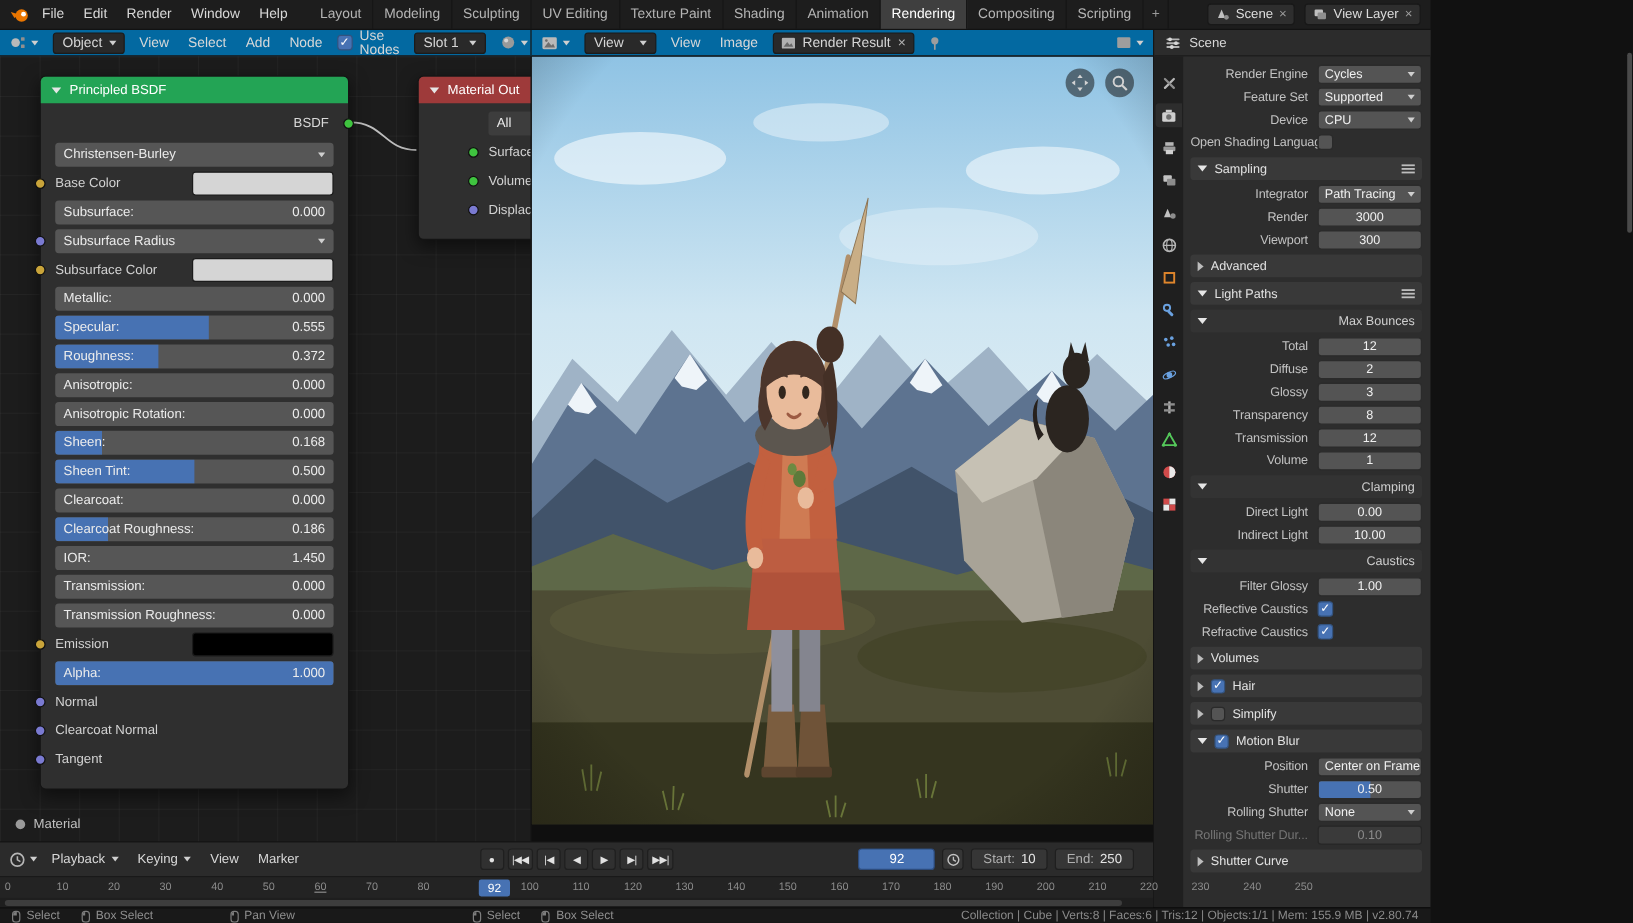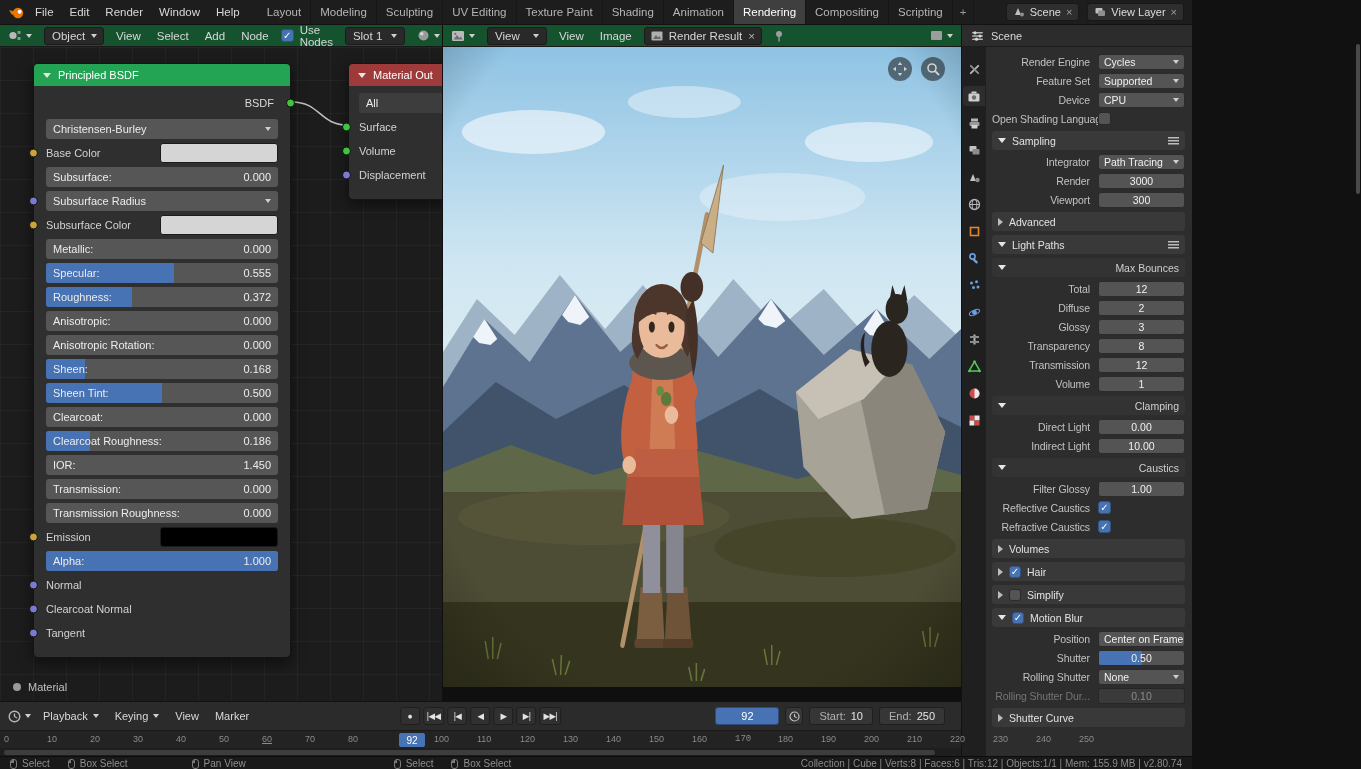--- a/index.html
+++ b/index.html
@@ -27,21 +27,21 @@
 .pcheck{width:13px;height:13px;border-radius:3px;background:#545454;border:1px solid #2a2a2a;display:inline-flex;align-items:center;justify-content:center;font-size:10px;color:#fff;flex:0 0 auto;}
 .pcheck.on{background:#4772b3;border-color:#33537f;}
 svg.icn{display:block;}
 
 
 .main{display:flex;height:731px;}
 .left-col{width:1130px;display:flex;flex-direction:column;}
 .editors{display:flex;height:676px;}
 
 
-.eheader{flex:0 0 22px;height:22px;background:#14532d;border-bottom:1px solid #191919;display:flex;align-items:center;padding:0 8px;gap:12px;font-size:11.5px;color:#d6d6d6;}
+.eheader{flex:0 0 22px;height:22px;background:#0369a1;border-bottom:1px solid #191919;display:flex;align-items:center;padding:0 8px;gap:12px;font-size:11.5px;color:#d6d6d6;}
 .ed-type{display:flex;align-items:center;gap:4px;}
 .hdrop{display:flex;align-items:center;gap:6px;background:#292929;border:1px solid #1b1b1b;border-radius:3px;height:18px;padding:0 7px;min-width:60px;}
 .check-wrap{display:flex;align-items:center;gap:6px;}
 .datablock{display:flex;align-items:center;gap:6px;background:#292929;border:1px solid #1b1b1b;border-radius:3px;height:18px;padding:0 6px;}
 .mini-x{color:#b5b5b5;}
 
 
 .shader-editor{width:443px;display:flex;flex-direction:column;border-right:1px solid #101010;}
 .shader-canvas{position:relative;flex:1;background-color:#1c1c1c;overflow:hidden;
   background-image:linear-gradient(rgba(255,255,255,.035) 1px,transparent 1px),linear-gradient(90deg,rgba(255,255,255,.035) 1px,transparent 1px);
@@ -340,21 +340,21 @@
                     </div>
                   </div>
               </div>
             </div>
 
             <div class="node output-node" style="left:348px;top:16px;width:112px;">
               <div class="node-header" style="background:#9e3a3a;">
                 <span class="tri-down"></span>
                 <span>Material Out</span>
               </div>
-              <div class="node-body" style="padding:7px 10px 10px;">
+              <div class="node-body" style="padding:7px 10px 10px;margin-left:48px;">
                 <div class="nrow dropdown dark">
                   <span class="nlabel">All</span>
                 </div>
                 <div>
                     <div class="nrow bare">
                       <span class="socket" style="background: rgb(63, 196, 63);"></span>
                       <span class="ntext">Surface</span>
                     </div>
                     <div class="nrow bare">
                       <span class="socket" style="background: rgb(63, 196, 63);"></span>
@@ -574,21 +574,21 @@
             <span class="tick" style="left: 262px; text-decoration: underline;">60</span>
             <span class="tick" style="left: 305px;">70</span>
             <span class="tick" style="left: 348px;">80</span>
             <span class="tick" style="left: 434px;">100</span>
             <span class="tick" style="left: 477px;">110</span>
             <span class="tick" style="left: 520px;">120</span>
             <span class="tick" style="left: 563px;">130</span>
             <span class="tick" style="left: 606px;">140</span>
             <span class="tick" style="left: 649px;">150</span>
             <span class="tick" style="left: 692px;">160</span>
-            <span class="tick" style="left: 735px; font-family: Liberation Mono, monospace;">170</span>
+            <span class="tick" style="left: 735px;">170</span>
             <span class="tick" style="left: 778px;">180</span>
             <span class="tick" style="left: 821px;">190</span>
             <span class="tick" style="left: 864px;">200</span>
             <span class="tick" style="left: 907px;">210</span>
             <span class="tick" style="left: 950px;">220</span>
             <span class="tick" style="left: 993px;">230</span>
             <span class="tick" style="left: 1036px;">240</span>
             <span class="tick" style="left: 1079px;">250</span>
           </div>
         <div class="tl-scroll">

